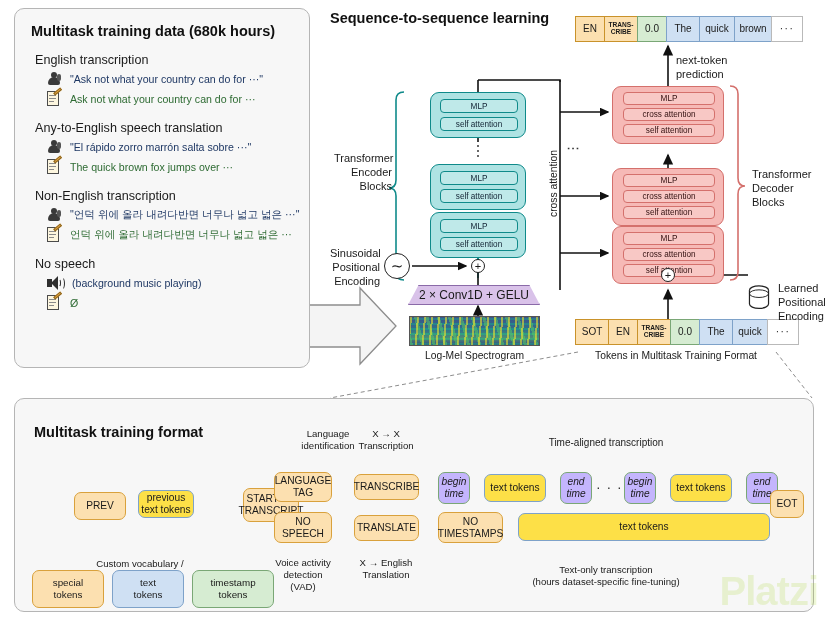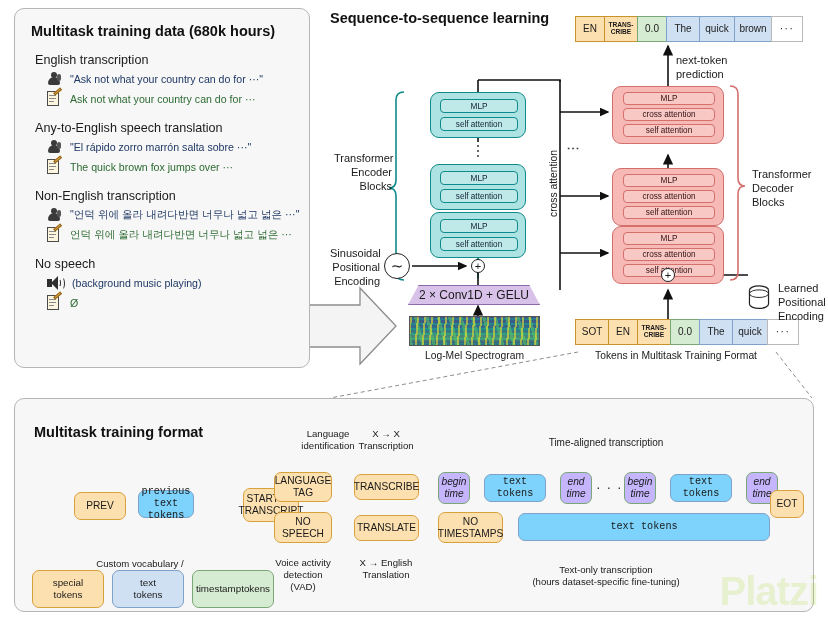--- a/index.html
+++ b/index.html
@@ -127,21 +127,21 @@
 
   
   #fmt-panel { left:14px; top:398px; width:800px; height:214px; }
   #fmt-title { position:absolute; left:34px; top:424px; font-size:14.5px; font-weight:bold; color:#111; }
 
   .node {
     position:absolute; border-radius:7px; display:flex; align-items:center;
     justify-content:center; text-align:center; font-size:10.2px; line-height:1.15;
     color:#1a1a1a; background:#fce0b0; border:1.3px solid #d9a13c;
   }
-  .node.txt { background:#7dd3fc; border-color:#7ea2c9;font-family:Liberation Mono, monospace; }
+  .node.txt { background:#fde047; border-color:#7ea2c9; }
   .node.ts  { background:#c4b5fd; border-color:#7aa776;font-style:italic; }
 
   .anno { position:absolute; font-size:9.6px; color:#1a1a1a; text-align:center; line-height:1.25; }
   .legend-box {
     position:absolute; border-radius:7px; display:flex; align-items:center; justify-content:center;
     text-align:center; font-size:9.8px; line-height:1.2; width:72px; height:38px;
   }
 
   #watermark {
     position:absolute; right:10px; bottom:6px; font-size:40px; font-weight:bold;
@@ -505,18 +505,18 @@
 </div>
 
 <div class="legend-box" style="left:32px; top:570px; background:#fce0b0; border:1.3px solid #d9a13c; flex-direction:column;">
   <span>special</span>
     <span>tokens</span>
 </div>
 <div class="legend-box" style="left:112px; top:570px; background:#cfe0f3; border:1.3px solid #7ea2c9; flex-direction:column;align-items:center;">
   <span>text</span>
     <span>tokens</span>
 </div>
-<div class="legend-box" style="left:192px; top:570px; width:82px; background:#d6ecd2; border:1.3px solid #7aa776; ">
+<div class="legend-box" style="left:192px; top:570px; width:82px; background:#d6ecd2; border:1.3px solid #7aa776; flex-direction:column;">
   <span>timestamp</span>
     <span>tokens</span>
 </div>
 
 <div id="watermark">Platzi</div>
 
 </body></html>

